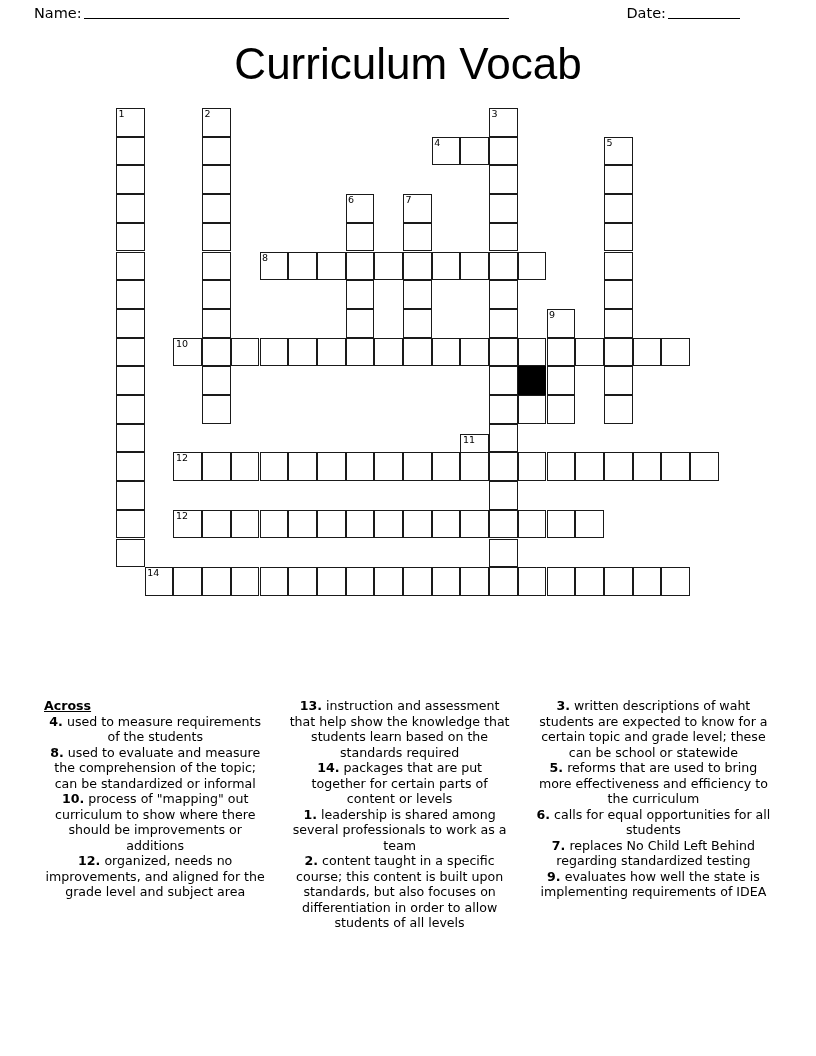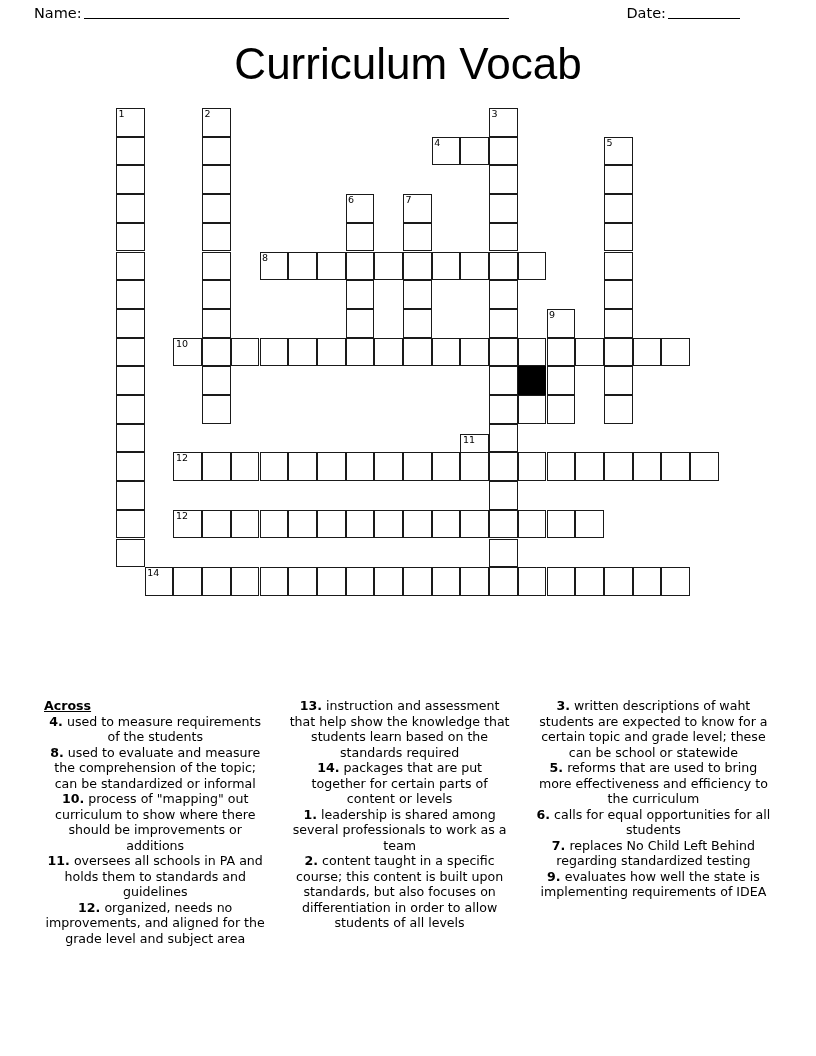--- a/index.html
+++ b/index.html
@@ -295,21 +295,20 @@
     <div class="cell" style="left: 632.6px; top: 567.2px;"></div>
     <div class="cell" style="left: 661.3px; top: 567.2px;"></div>
   </div>
 
 <div class="clues">
   <div class="clue-col c1">
       <div class="sect-head">Across</div>
       <p class="clue"><b>4.</b><span> used to measure requirements of the students</span></p>
       <p class="clue"><b>8.</b><span> used to evaluate and measure the comprehension of the topic; can be standardized or informal</span></p>
       <p class="clue"><b>10.</b><span> process of "mapping" out curriculum to show where there should be improvements or additions</span></p>
-      <p class="clue"><b>11.</b><span> oversees all schools in PA and holds them to standards and guidelines</span></p>
       <p class="clue"><b>12.</b><span> organized, needs no improvements, and aligned for the grade level and subject area</span></p>
     </div>
   <div class="clue-col c2">
       <p class="clue"><b>13.</b><span> instruction and assessment that help show the knowledge that students learn based on the standards required</span></p>
       <p class="clue"><b>14.</b><span> packages that are put together for certain parts of content or levels</span></p>
       <p class="clue"><b>1.</b><span> leadership is shared among several professionals to work as a team</span></p>
       <p class="clue"><b>2.</b><span> content taught in a specific course; this content is built upon standards, but also focuses on differentiation in order to allow students of all levels</span></p>
     </div>
   <div class="clue-col c3">
       <p class="clue"><b>3.</b><span> written descriptions of waht students are expected to know for a certain topic and grade level; these can be school or statewide</span></p>

